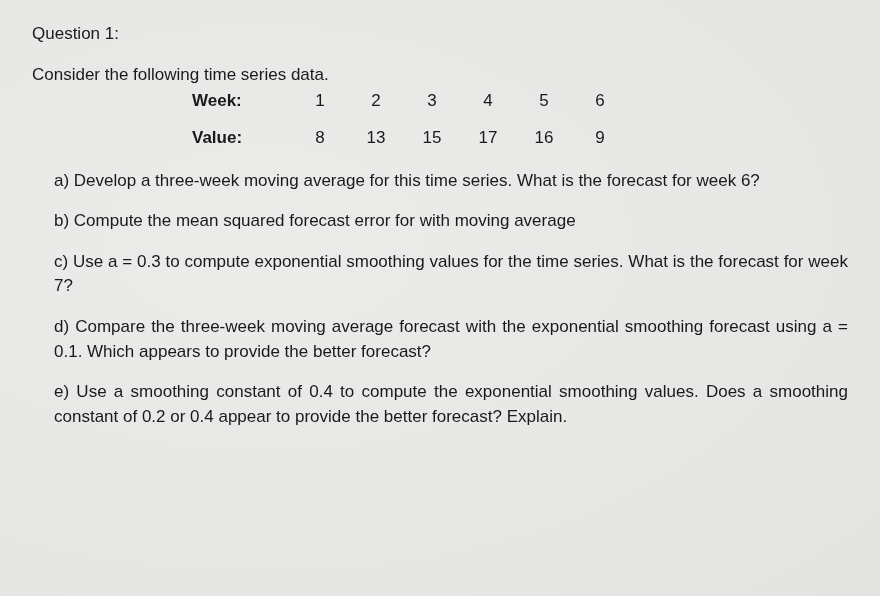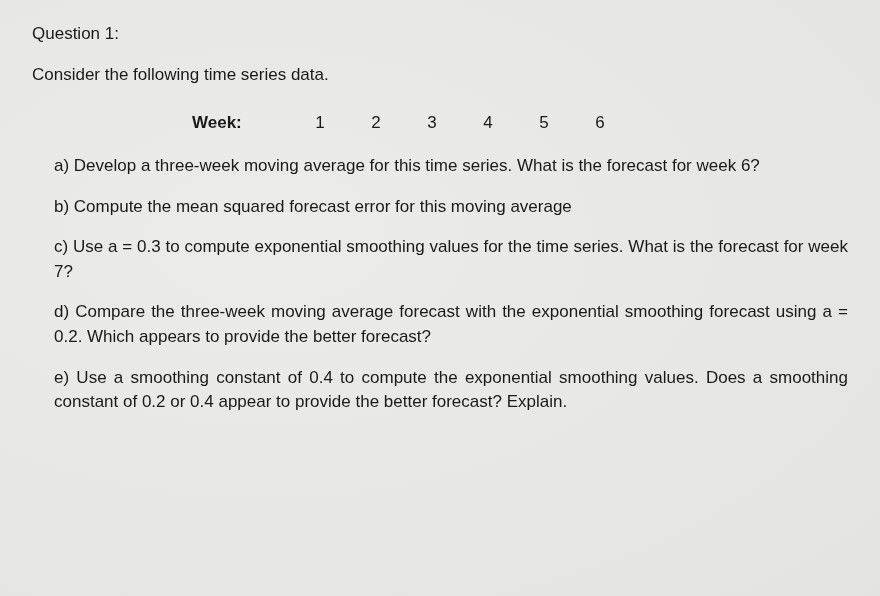--- a/index.html
+++ b/index.html
@@ -16,21 +16,21 @@
       color: #1a1a1a;
       font-size: 17px;
       line-height: 1.45;
       background-image: radial-gradient(ellipse at 30% 40%, rgba(255,255,255,0.15), rgba(0,0,0,0.02));
     }
     .question-heading {
       font-weight: normal;
       margin-bottom: 16px;
     }
     .intro {
-      margin-bottom: 24px;
+      margin-bottom: 2px;
     }
     .data-table {
       margin-left: 160px;
       margin-bottom: 18px;
     }
     .data-row {
       display: flex;
       align-items: flex-start;
       margin-bottom: 12px;
     }
@@ -66,19 +66,30 @@
     <div class="row-label">Week:</div>
     <div class="row-cells">
       <div class="row-cell">1</div>
       <div class="row-cell">2</div>
       <div class="row-cell">3</div>
       <div class="row-cell">4</div>
       <div class="row-cell">5</div>
       <div class="row-cell">6</div>
     </div>
   </div>
+  <div class="data-row">
+    <div class="row-label">Value:</div>
+    <div class="row-cells">
+      <div class="row-cell">8</div>
+      <div class="row-cell">13</div>
+      <div class="row-cell">15</div>
+      <div class="row-cell">17</div>
+      <div class="row-cell">16</div>
+      <div class="row-cell">9</div>
+    </div>
+  </div>
 </div>
 
 <div class="part">a) Develop a three-week moving average for this time series. What is the forecast for week 6?</div>
-<div class="part">b) Compute the mean squared forecast error for this moving average</div>
+<div class="part">b) Compute the mean squared forecast error for with moving average</div>
 <div class="part">c) Use a = 0.3 to compute exponential smoothing values for the time series. What is the forecast for week 7?</div>
-<div class="part">d) Compare the three-week moving average forecast with the exponential smoothing forecast using a = 0.2. Which appears to provide the better forecast?</div>
+<div class="part">d) Compare the three-week moving average forecast with the exponential smoothing forecast using a = 0.1. Which appears to provide the better forecast?</div>
 <div class="part part-last">e) Use a smoothing constant of 0.4 to compute the exponential smoothing values. Does a smoothing constant of 0.2 or 0.4 appear to provide the better forecast? Explain.</div>
 
 </body></html>

